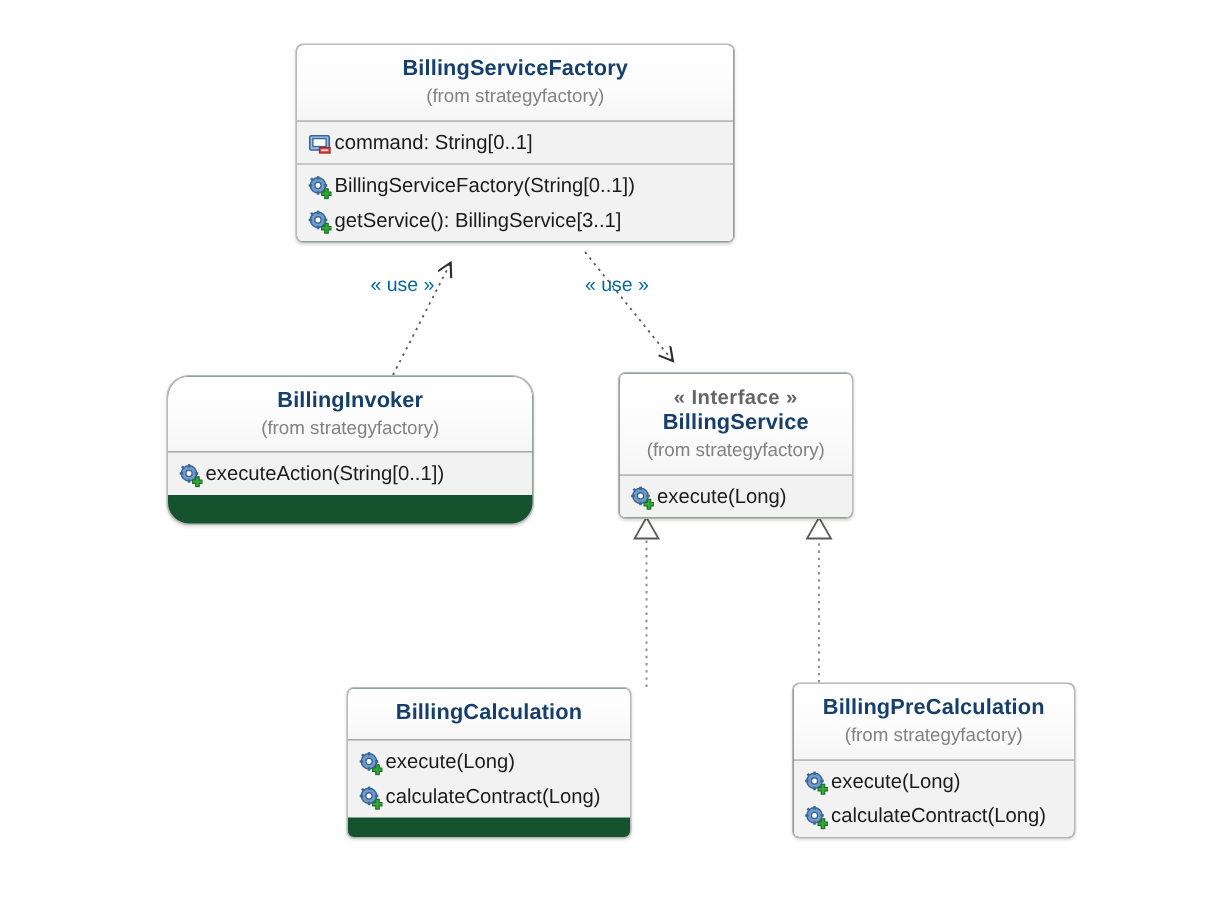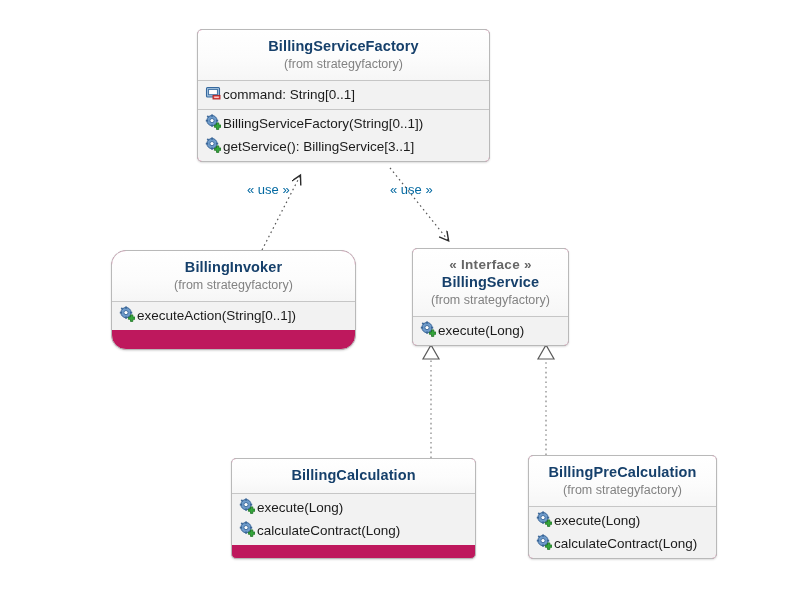--- a/index.html
+++ b/index.html
@@ -30,21 +30,21 @@
     height: 604px;
     pointer-events: none;
   }
 
   
   .uml-class {
     position: absolute;
     box-sizing: border-box;
     border: 1px solid #b9b9b9;
     border-radius: 5px;
-    background: #be185d;
+    background: #14532d;
     box-shadow: 0 1px 2px rgba(0,0,0,0.14);
     overflow: hidden;
   }
 
   .uml-header {
     box-sizing: border-box;
     background: linear-gradient(to bottom, #ffffff 0%, #fcfcfc 55%, #f6f6f6 100%);
     border-bottom: 1px solid #c6c6c6;
     text-align: center;
     padding: 7px 6px 8px 6px;
@@ -79,21 +79,21 @@
     box-sizing: border-box;
     background: #f2f2f2;
     padding: 2px 0 3px 0;
   }
   .uml-compartment + .uml-compartment {
     border-top: 1px solid #c6c6c6;
   }
 
   .uml-member {
     display: flex;
-    align-items: flex-start;
+    align-items: flex-end;
     padding: 2px 6px 2px 7px;
     font-size: 13.5px;
     color: #1b1b1b;
     line-height: 19px;
     white-space: nowrap;
   }
 
   .member-text { display: inline-block; }
 
   
@@ -259,21 +259,21 @@
               <rect x="9.7" y="9.7" width="1.7" height="1.9" fill="#3a6698" transform="rotate(-45 10.5 10.6)"></rect>
             </g>
             <path d="M9.4,11.0 h2.1 v-2.1 h2.3 v2.1 h2.1 v2.3 h-2.1 v2.1 h-2.3 v-2.1 h-2.1 z" fill="#34a83a" stroke="#1d7023" stroke-width="0.8"></path>
           </svg>
         </span>
         <span class="member-text">execute(Long)</span>
       </div>
     </div>
   </div>
 
-  <div class="uml-class" id="billing-calculation" style="left:231px; top:458px; width:245px; height:101px;">
+  <div class="uml-class" id="billing-calculation" style="left:231px; top:458px; width:190px; height:101px;">
     <div class="uml-header">
       <span class="uml-name">BillingCalculation</span>
     </div>
     <div class="uml-compartment">
       <div class="uml-member">
         <span class="mini-icon">
           <svg width="16" height="16" viewBox="0 0 16 16">
             <g transform="translate(0.6,0.2)">
               <circle cx="6.4" cy="6.4" r="5.1" fill="#6f9ccb" stroke="#3a6698" stroke-width="1"></circle>
               <circle cx="6.4" cy="6.4" r="2.1" fill="#ffffff" stroke="#3a6698" stroke-width="0.9"></circle>

